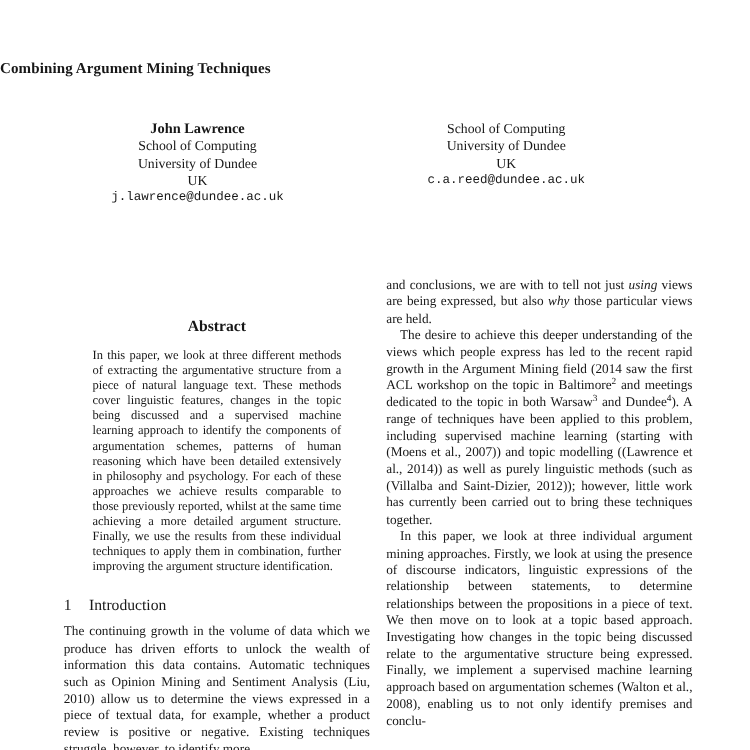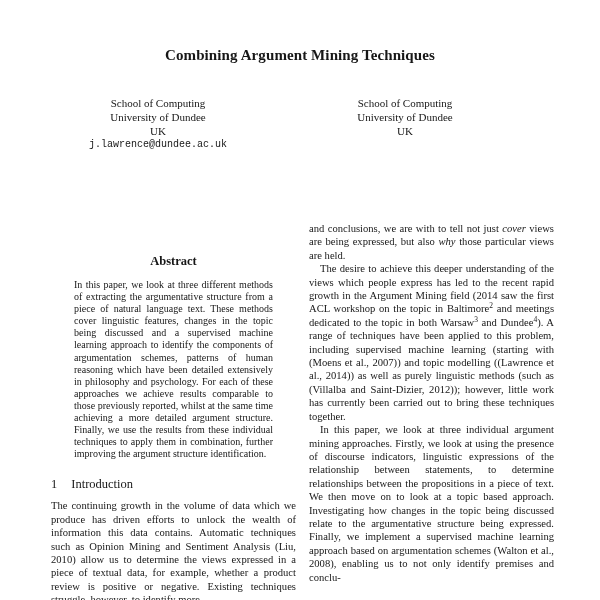--- a/index.html
+++ b/index.html
@@ -10,22 +10,21 @@
     position: relative;
     width: 600px; height: 600px;
     background: #ffffff;
     overflow: hidden;
     color: #171717;
     font-family: "Liberation Serif", serif;
   }
   .title {
     position: absolute;
     top: 47px; left: 0; width: 600px;
-    text-align: center;
-    font-size: 15px;
+    font-size: 12px;
     font-weight: bold;
     letter-spacing: 0.1px;
   }
   .author {
     position: absolute;
     top: 96px;
     text-align: center;
     font-size: 11px;
     line-height: 14px;
   }
@@ -78,40 +77,42 @@
   }
 </style>
 </head>
 <body>
 
 <div class="page">
 
   <div class="title">Combining Argument Mining Techniques</div>
 
   <div class="author author-1">
+    <div class="name">John Lawrence</div>
     <div>School of Computing</div>
     <div>University of Dundee</div>
     <div>UK</div>
     <div class="email">j.lawrence@dundee.ac.uk</div>
   </div>
 
   <div class="author author-2">
     <div>School of Computing</div>
     <div>University of Dundee</div>
     <div>UK</div>
+    <div class="email">c.a.reed@dundee.ac.uk</div>
   </div>
 
   <div class="col col-left">
     <div class="abstract-heading">Abstract</div>
     <p class="abstract-text">In this paper, we look at three different methods of extracting the argumentative structure from a piece of natural language text. These methods cover linguistic features, changes in the topic being discussed and a supervised machine learning approach to identify the components of argumentation schemes, patterns of human reasoning which have been detailed extensively in philosophy and psychology. For each of these approaches we achieve results comparable to those previously reported, whilst at the same time achieving a more detailed argument structure. Finally, we use the results from these individual techniques to apply them in combination, further improving the argument structure identification.</p>
     <div class="section-heading">
       <span class="sec-num">1</span><span>Introduction</span>
     </div>
     <p class="par">The continuing growth in the volume of data which we produce has driven efforts to unlock the wealth of information this data contains. Automatic techniques such as Opinion Mining and Sentiment Analysis (Liu, 2010) allow us to determine the views expressed in a piece of textual data, for example, whether a product review is positive or negative. Existing techniques struggle, however, to identify more</p>
   </div>
 
   <div class="col col-right">
-    <p class="par"><span>and conclusions, we are with to tell not just </span><span class="seg-italic">cover</span><span> views are being expressed, but also </span><span class="seg-italic">why</span><span> those particular views are held.</span></p>
+    <p class="par"><span>and conclusions, we are with to tell not just </span><span class="seg-italic">using</span><span> views are being expressed, but also </span><span class="seg-italic">why</span><span> those particular views are held.</span></p>
     <p class="par indent"><span>The desire to achieve this deeper understanding of the views which people express has led to the recent rapid growth in the Argument Mining field (2014 saw the first ACL workshop on the topic in Baltimore</span><span class="seg-sup">2</span><span> and meetings dedicated to the topic in both Warsaw</span><span class="seg-sup">3</span><span> and Dundee</span><span class="seg-sup">4</span><span>). A range of techniques have been applied to this problem, including supervised machine learning (starting with (Moens et al., 2007)) and topic modelling ((Lawrence et al., 2014)) as well as purely linguistic methods (such as (Villalba and Saint-Dizier, 2012)); however, little work has currently been carried out to bring these techniques together.</span></p>
     <p class="par indent"><span>In this paper, we look at three individual argument mining approaches. Firstly, we look at using the presence of discourse indicators, linguistic expressions of the relationship between statements, to determine relationships between the propositions in a piece of text. We then move on to look at a topic based approach. Investigating how changes in the topic being discussed relate to the argumentative structure being expressed. Finally, we implement a supervised machine learning approach based on argumentation schemes (Walton et al., 2008), enabling us to not only identify premises and conclu-</span></p>
   </div>
 
 </div>
 
 </body></html>

